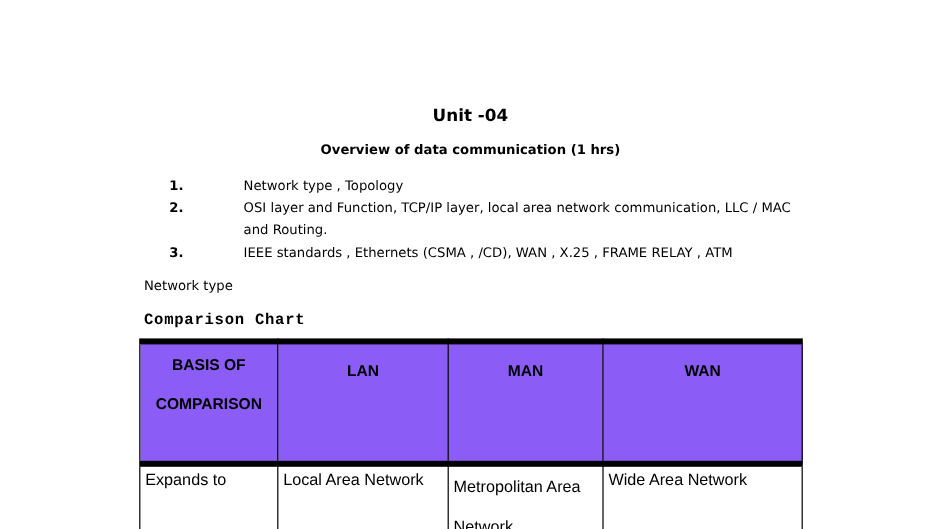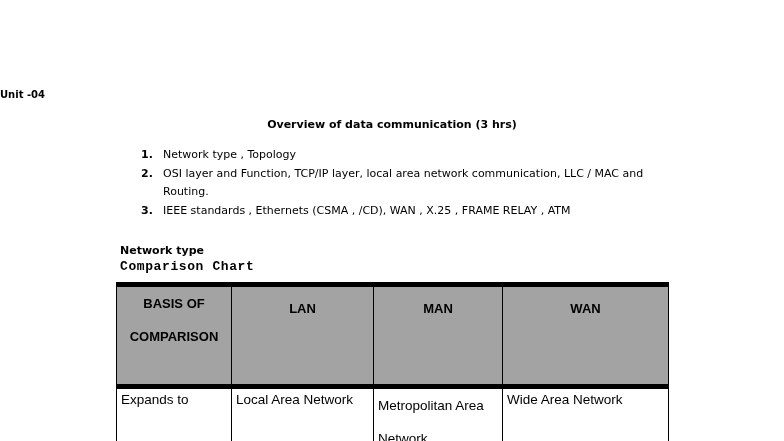--- a/index.html
+++ b/index.html
@@ -3,70 +3,70 @@
   <meta charset="utf-8">
   <style>
     html, body { margin: 0; padding: 0; }
     body {
       width: 784px; height: 441px; overflow: hidden;
       background: #ffffff; position: relative;
       font-family: "DejaVu Sans", sans-serif; color: #000;
     }
     .unit-title {
       position: absolute; top: 89px; left: 0; width: 784px;
-      text-align: left; font-size: 10px; font-weight: bold;
+      text-align: center; font-size: 14px; font-weight: bold;
     }
     .overview-title {
       position: absolute; top: 118px; left: 0; width: 784px;
       text-align: center; font-size: 11px; font-weight: bold;
     }
     .topic-list {
       position: absolute; top: 146px; left: 141px; width: 520px;
       font-size: 11px; line-height: 18.5px; margin: 0; padding: 0; list-style: none;
     }
     .topic-list li { display: flex; }
     .topic-list .num { width: 22px; flex: none; font-weight: bold; }
-    .topic-list .txt { flex: 1; }
+    .topic-list .txt { flex: 1; margin-left: 40px; }
     .section-heading {
       position: absolute; top: 232px; left: 120px;
-      font-size: 11px; font-weight: bold; margin-top: 12px;
+      font-size: 11px; font-weight: normal;
     }
     .chart-heading {
       position: absolute; top: 259px; left: 120px;
       font-family: Liberation Mono, monospace;
       font-size: 13px; font-weight: bold; letter-spacing: 0.6px;
     }
     .cmp-table {
       position: absolute; top: 282px; left: 116px;
       border-collapse: collapse;
       font-family: "Liberation Sans", sans-serif;
     }
     .cmp-table th, .cmp-table td {
       border-left: 1px solid #000; border-right: 1px solid #000;
       padding: 0; vertical-align: top;
     }
     .cmp-table thead tr { border-top: 5px solid #000; border-bottom: 5px solid #000; }
     .cmp-table th {
-      background: #a3a3a3; height: 83px;
+      background: #8b5cf6; height: 83px;
       font-size: 13px; font-weight: bold; text-align: center;
     }
     .cmp-table th.basis { width: 114px; line-height: 33px; vertical-align: top; }
     .cmp-table th.basis span { display: block; }
     .cmp-table th.col { vertical-align: top; padding-top: 14px; }
     .cmp-table td {
       font-size: 13.5px; font-weight: normal; line-height: 33px;
       padding: 0 4px; height: 70px;
     }
     .cmp-table td.first { line-height: 18px; padding-top: 2px; }
   </style>
 </head>
 <body>
 
 <div class="unit-title">Unit -04</div>
-<div class="overview-title">Overview of data communication (3 hrs)</div>
+<div class="overview-title">Overview of data communication (1 hrs)</div>
 
 <ol class="topic-list">
   <li>
     <span class="num">1.</span>
     <span class="txt">Network type , Topology</span>
   </li>
   <li>
     <span class="num">2.</span>
     <span class="txt">OSI layer and Function, TCP/IP layer, local area network communication, LLC / MAC and Routing.</span>
   </li>

